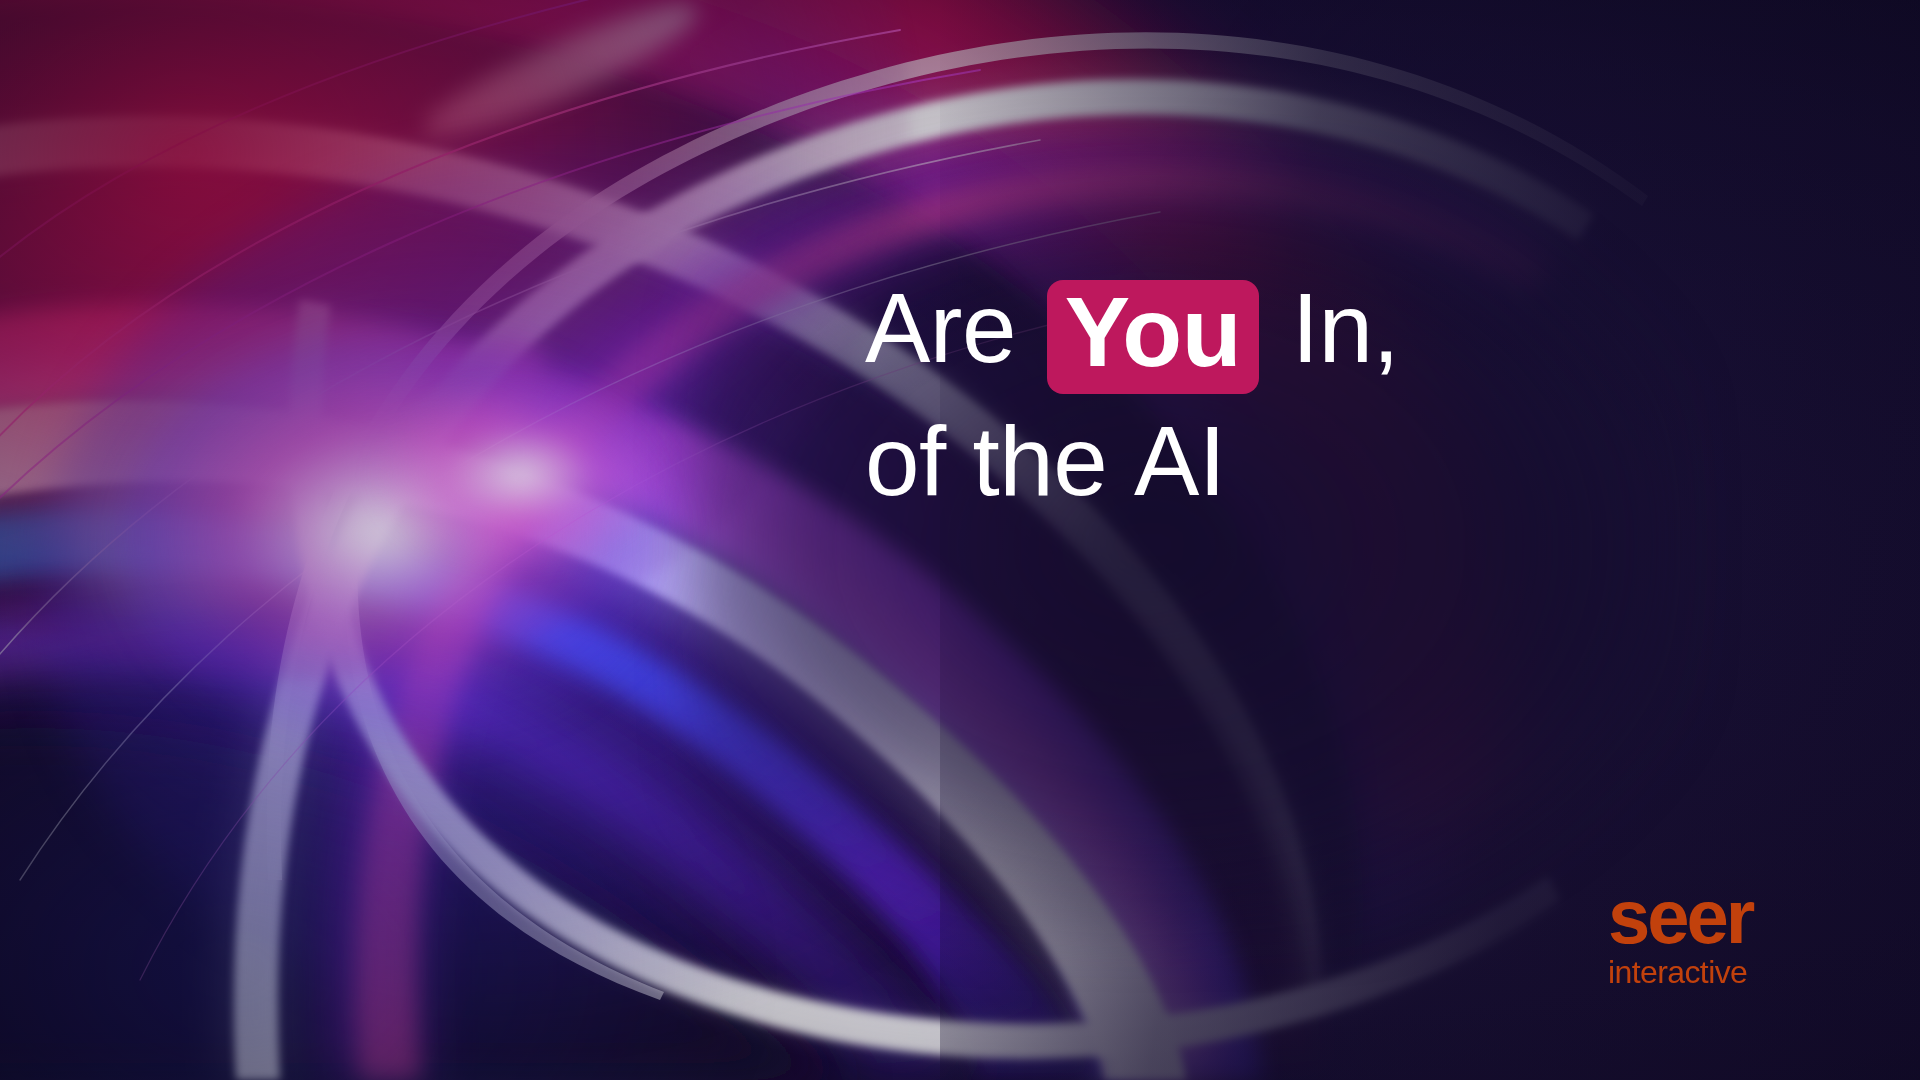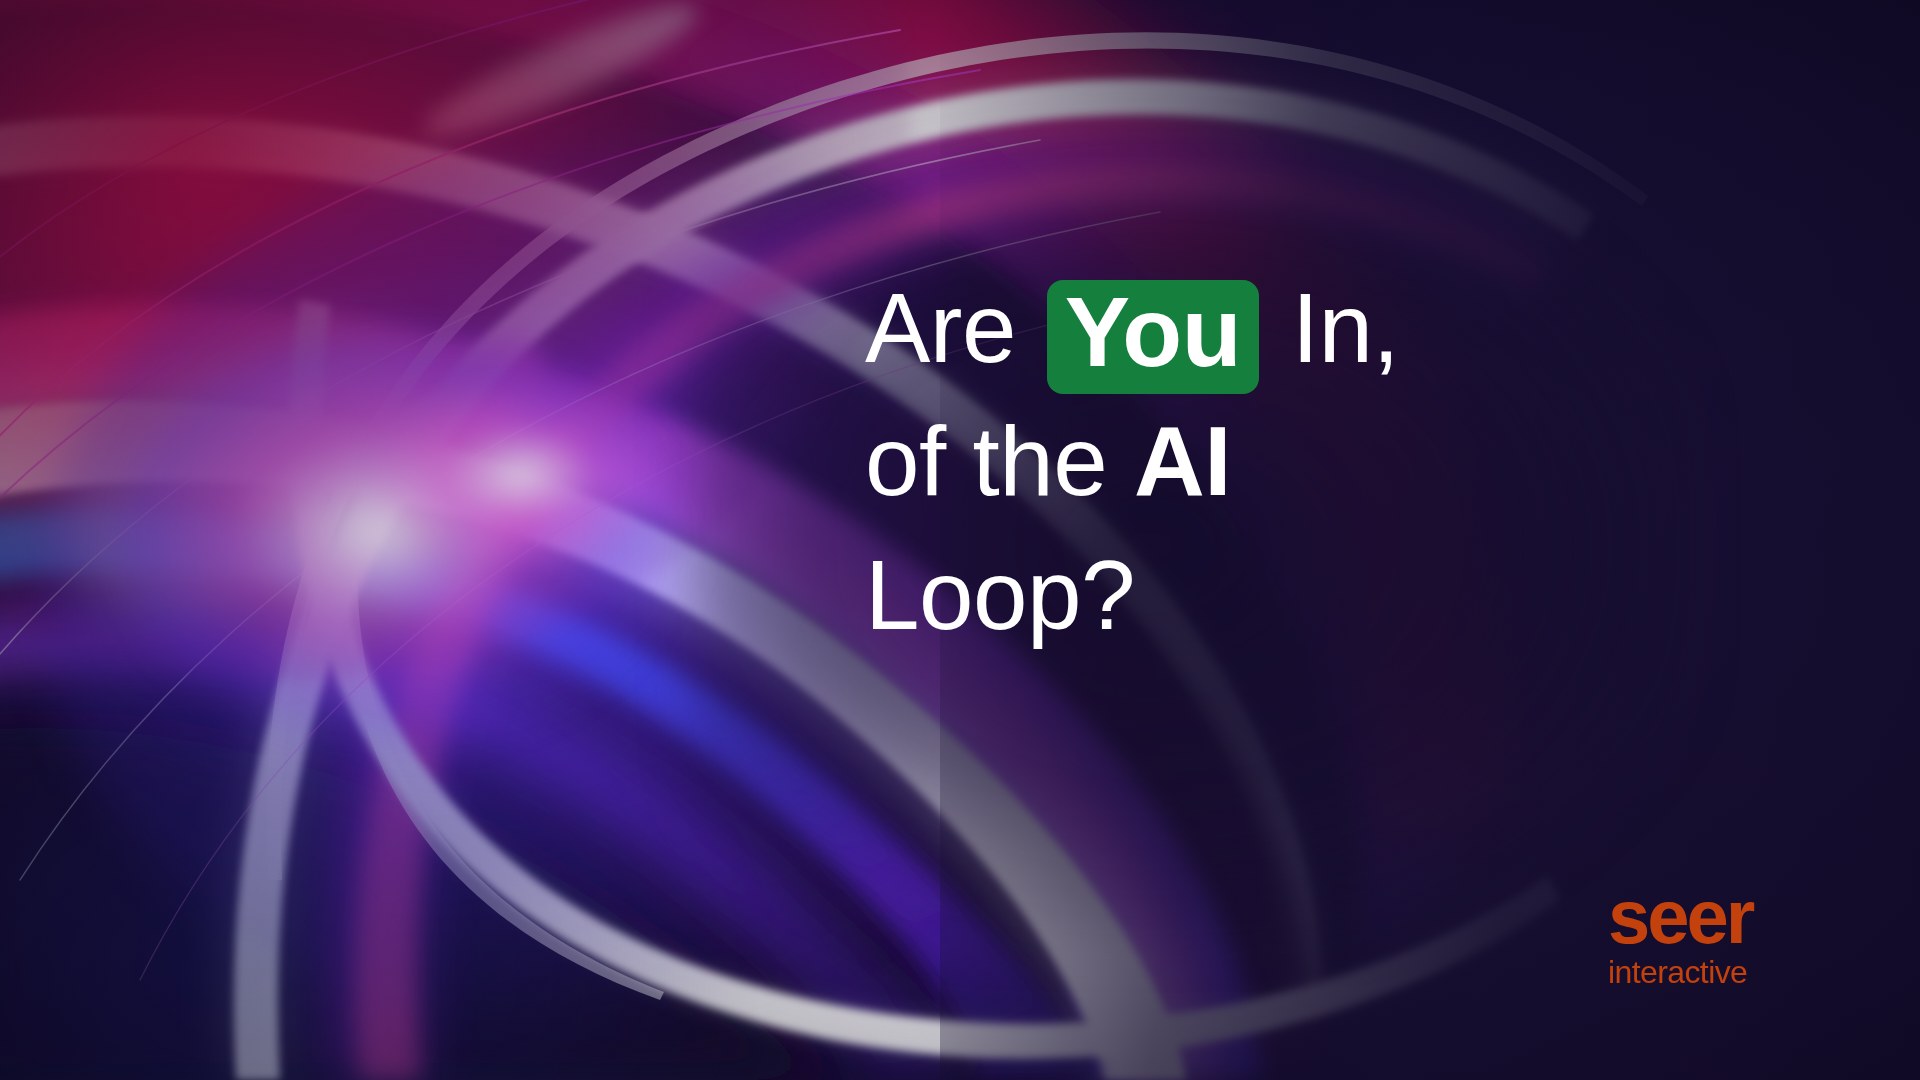--- a/index.html
+++ b/index.html
@@ -53,24 +53,24 @@
   #textscrim{position:absolute;left:690px;top:150px;width:1000px;height:790px;pointer-events:none;
      background:radial-gradient(ellipse at 46% 50%,
         rgba(20,12,44,.86) 0%, rgba(20,12,44,.60) 46%, rgba(20,12,44,0) 78%);
      filter:blur(26px);}
 
   
   #headline{position:absolute;left:865px;top:262px;width:980px;
      font-size:98px;line-height:1.36;font-weight:300;color:#ffffff;
      letter-spacing:-0.5px;}
   #headline .ln{display:block;white-space:nowrap;}
-  .hl-badge{display:inline-block;background:#15803d;color:#ffffff;
+  .hl-badge{display:inline-block;background:#be185d;color:#ffffff;
      font-weight:700;border-radius:16px;padding:2px 18px 10px 18px;
      margin:0 6px 0 4px;line-height:1.04;position:relative;top:4px;}
-  .hl-bold{font-weight:700;}
+  .hl-bold{font-weight:400;}
 
   
   #logo{position:absolute;left:1608px;top:884px;width:240px;text-align:left;color:#c2410c;}
   #logo-mark{font-size:76px;font-weight:700;line-height:.88;letter-spacing:-3px;}
   #logo-sub{font-size:32px;font-weight:400;line-height:1.1;letter-spacing:-.6px;margin-top:4px;}
 </style>
 </head>
 <body>
 
 <div id="stage">
@@ -221,21 +221,20 @@
   <div class="glow" id="tint-bottomleft"></div>
   <div class="glow" id="hotspot"></div>
   <div class="glow" id="hotspot2"></div>
   <div id="rightdark"></div>
   <div id="textscrim"></div>
   <div id="vignette"></div>
 
   <div id="headline">
     <span class="ln"><span>Are </span><span class="hl-badge">You</span><span> In,</span></span>
     <span class="ln"><span>of the </span><span class="hl-bold">AI</span></span>
-    <span class="ln">Loop?</span>
   </div>
 
   <div id="logo">
     <div id="logo-mark">seer</div>
     <div id="logo-sub">interactive</div>
   </div>
 
 </div>
 
 </body></html>

